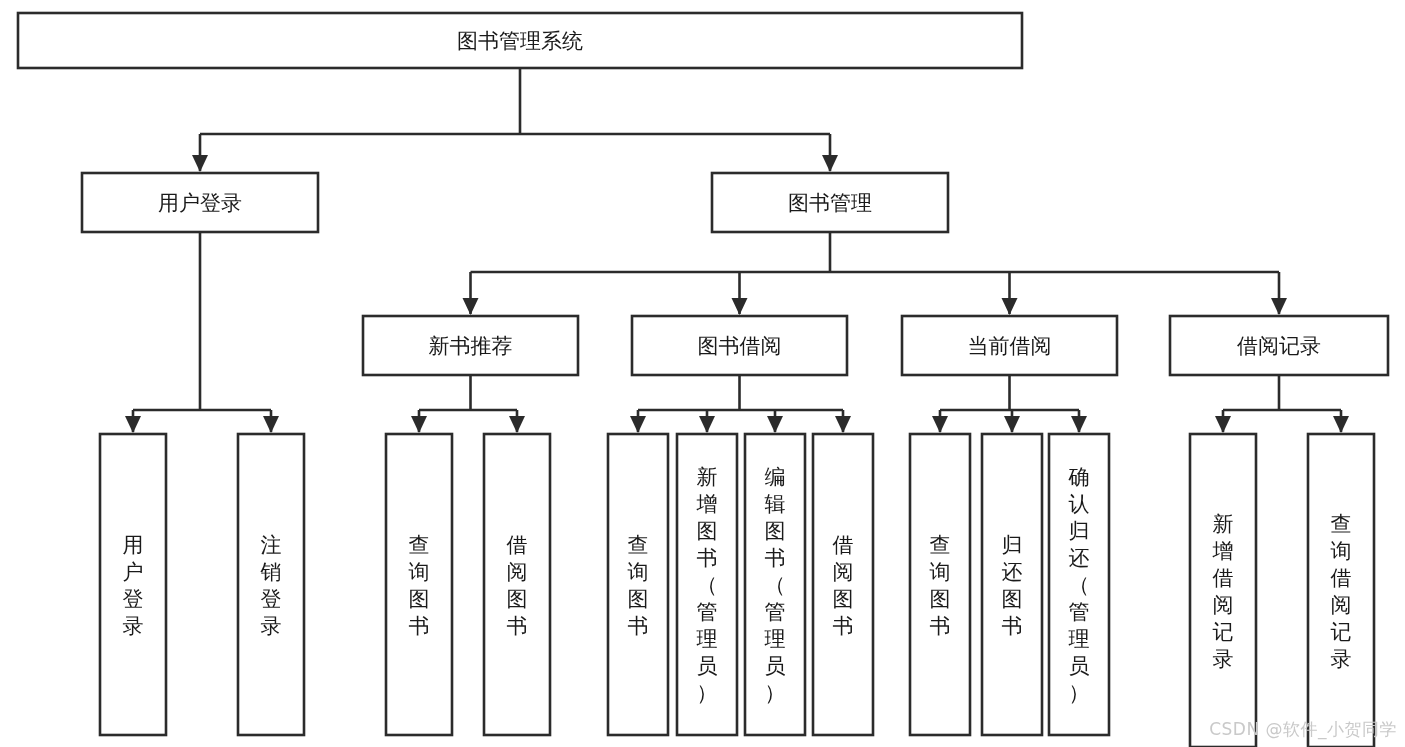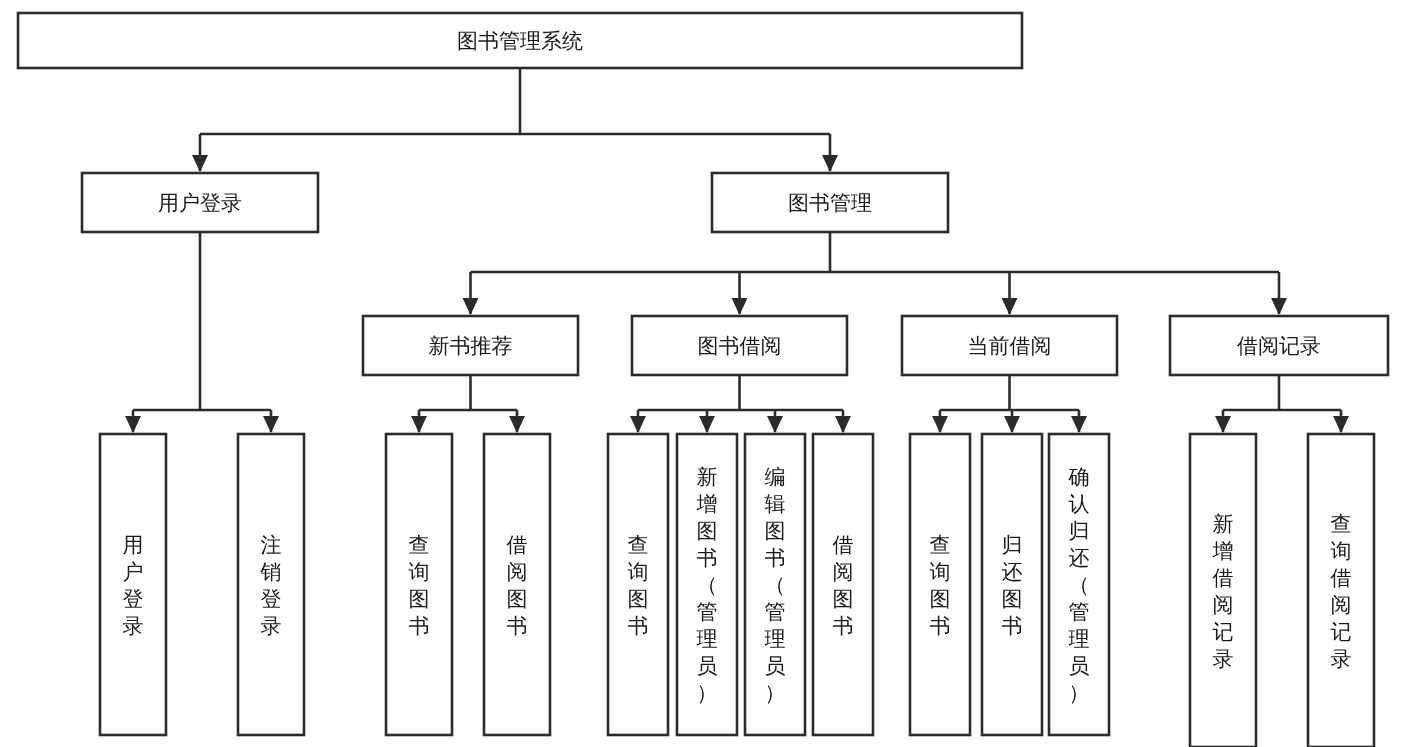--- a/index.html
+++ b/index.html
@@ -170,14 +170,15 @@
           <rect x="1190" y="434" width="66" height="313" class="node-rect"></rect>
           <text x="1223" y="530.5" class="node-label-v"><tspan x="1223" dy="0">新</tspan><tspan x="1223" dy="27">增</tspan><tspan x="1223" dy="27">借</tspan><tspan x="1223" dy="27">阅</tspan><tspan x="1223" dy="27">记</tspan><tspan x="1223" dy="27">录</tspan></text>
         </g>
         <g>
           <rect x="1308" y="434" width="66" height="313" class="node-rect"></rect>
           <text x="1341" y="530.5" class="node-label-v"><tspan x="1341" dy="0">查</tspan><tspan x="1341" dy="27">询</tspan><tspan x="1341" dy="27">借</tspan><tspan x="1341" dy="27">阅</tspan><tspan x="1341" dy="27">记</tspan><tspan x="1341" dy="27">录</tspan></text>
         </g>
       </g>
   </svg>
 
+  <div class="watermark">CSDN @软件_小贺同学</div>
 
 </div>
 
 </body></html>

